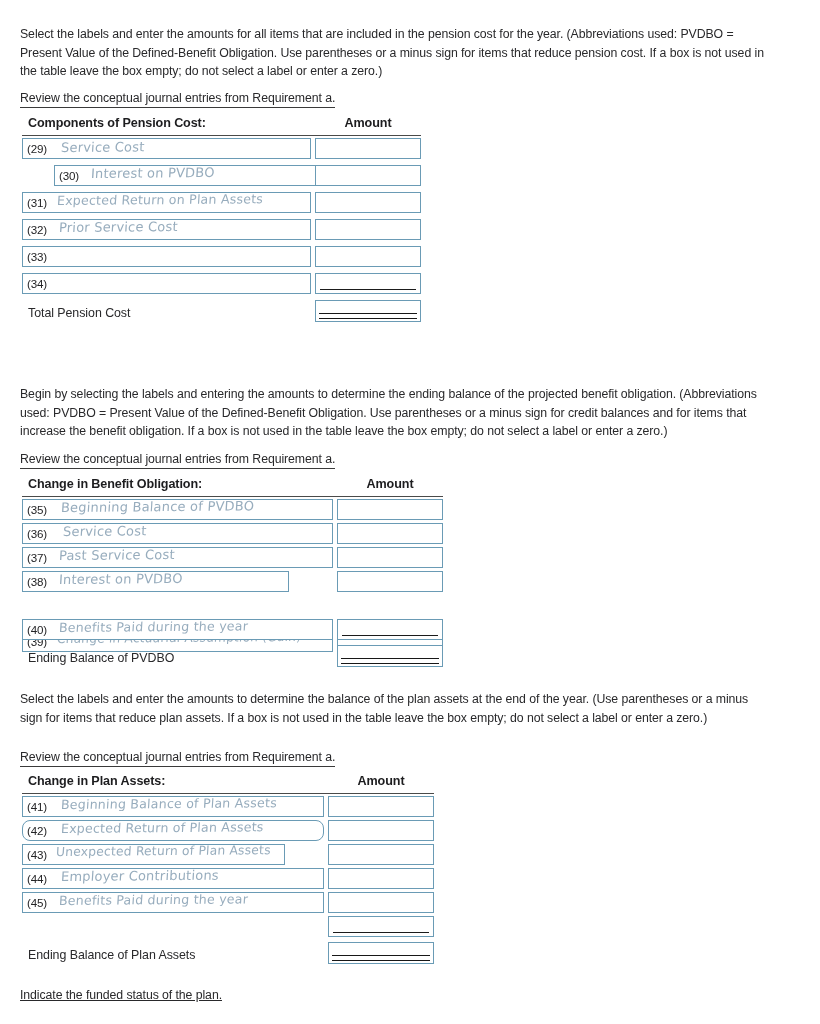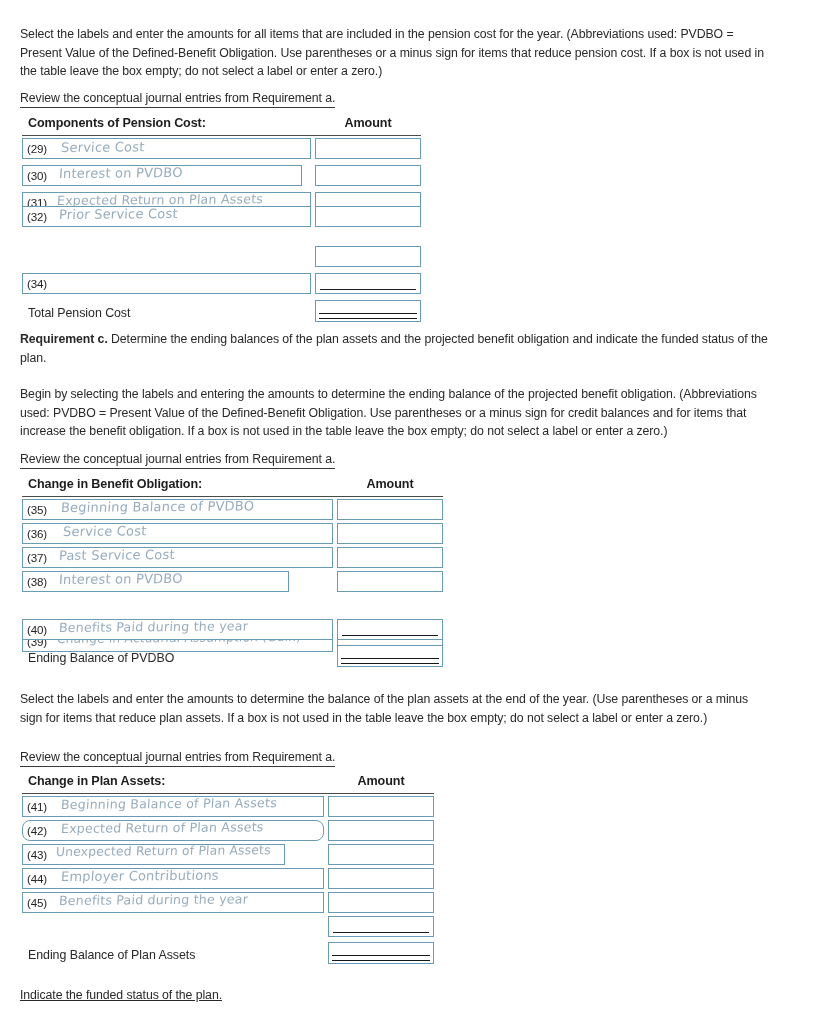--- a/index.html
+++ b/index.html
@@ -162,50 +162,54 @@
       <div class="cell cell-label" style="width:289px;">
         <span class="num">(29)</span>
         <span class="hand" style="left:38px; top:1px;">Service Cost</span>
       </div>
       <div class="cell cell-amt" style="left:293px; width:106px;">
         <span class="num"></span>
       </div>
     </div>
 
     <div class="row" style="top:49px; height:21px; width:399px;">
-      <div class="cell cell-label" style="width:280px;">
+      <div class="cell cell-label" style="width:280px;margin-left:32px;">
         <span class="num">(30)</span>
         <span class="hand" style="left:36px; top:0px;">Interest on  PVDBO</span>
       </div>
       <div class="cell cell-amt" style="left:293px; width:106px;">
         <span class="num"></span>
       </div>
     </div>
 
     <div class="row" style="top:76px; height:21px; width:399px;">
       <div class="cell cell-label" style="width:289px;">
         <span class="num">(31)</span>
         <span class="hand" style="left:34px; top:0px; font-size:12.6px;">Expected Return on Plan Assets</span>
       </div>
       <div class="cell cell-amt" style="left:293px; width:106px;">
         <span class="num"></span>
       </div>
     </div>
 
-    <div class="row" style="top:90px; height:21px; width:399px;">
+    <div class="row" style="top:103px; height:21px; width:399px;">
       <div class="cell cell-label" style="width:289px;">
         <span class="num">(32)</span>
         <span class="hand" style="left:36px; top:0px;">Prior Service Cost</span>
       </div>
       <div class="cell cell-amt" style="left:293px; width:106px;">
         <span class="num"></span>
       </div>
     </div>
 
     <div class="row" style="top:130px; height:21px; width:399px;">
+      <div class="cell cell-label" style="width:289px;">
+        <span class="num">(33)</span>
+        <span class="hand" style="left:36px; top:0px;"></span>
+      </div>
       <div class="cell cell-amt" style="left:293px; width:106px;">
         <span class="num"></span>
       </div>
     </div>
 
     <div class="row" style="top:157px; height:21px; width:399px;">
       <div class="cell cell-label" style="width:289px;padding-left:32px;">
         <span class="num">(34)</span>
         <span class="hand" style="left:36px; top:0px;"></span>
       </div>
@@ -217,21 +221,20 @@
 
     <div class="row" style="top:184px; height:22px; width:399px;">
       <span class="total-label" style="top:6px;">Total Pension Cost</span>
       <div class="cell cell-amt" style="left:293px; width:106px; height:22px;">
         <span class="num"></span>
         <span class="rule-double"></span>
       </div>
     </div>
   </div>
 
-  <div class="para" style="left:20px; top:330px; width:748px;"><b>Requirement c.</b><span> Determine the ending balances of the plan assets and the projected benefit obligation and indicate the funded status of the plan.</span></div>
 
   <div class="para" style="left:20px; top:385px; width:748px;">Begin by selecting the labels and entering the amounts to determine the ending balance of the projected benefit obligation. (Abbreviations used: PVDBO = Present Value of the Defined-Benefit Obligation. Use parentheses or a minus sign for credit balances and for items that increase the benefit obligation. If a box is not used in the table leave the box empty; do not select a label or enter a zero.)</div>
 
   <div class="review-link" style="left:20px; top:451px;">Review the conceptual journal entries from Requirement a.</div>
 
   <div class="tbl" style="left:22px; top:477px; width:422px;">
     <div class="tbl-head">
       <span class="h-left">Change in Benefit Obligation:</span>
       <span class="h-right" style="left:315px; width:106px;">Amount</span>
     </div>

